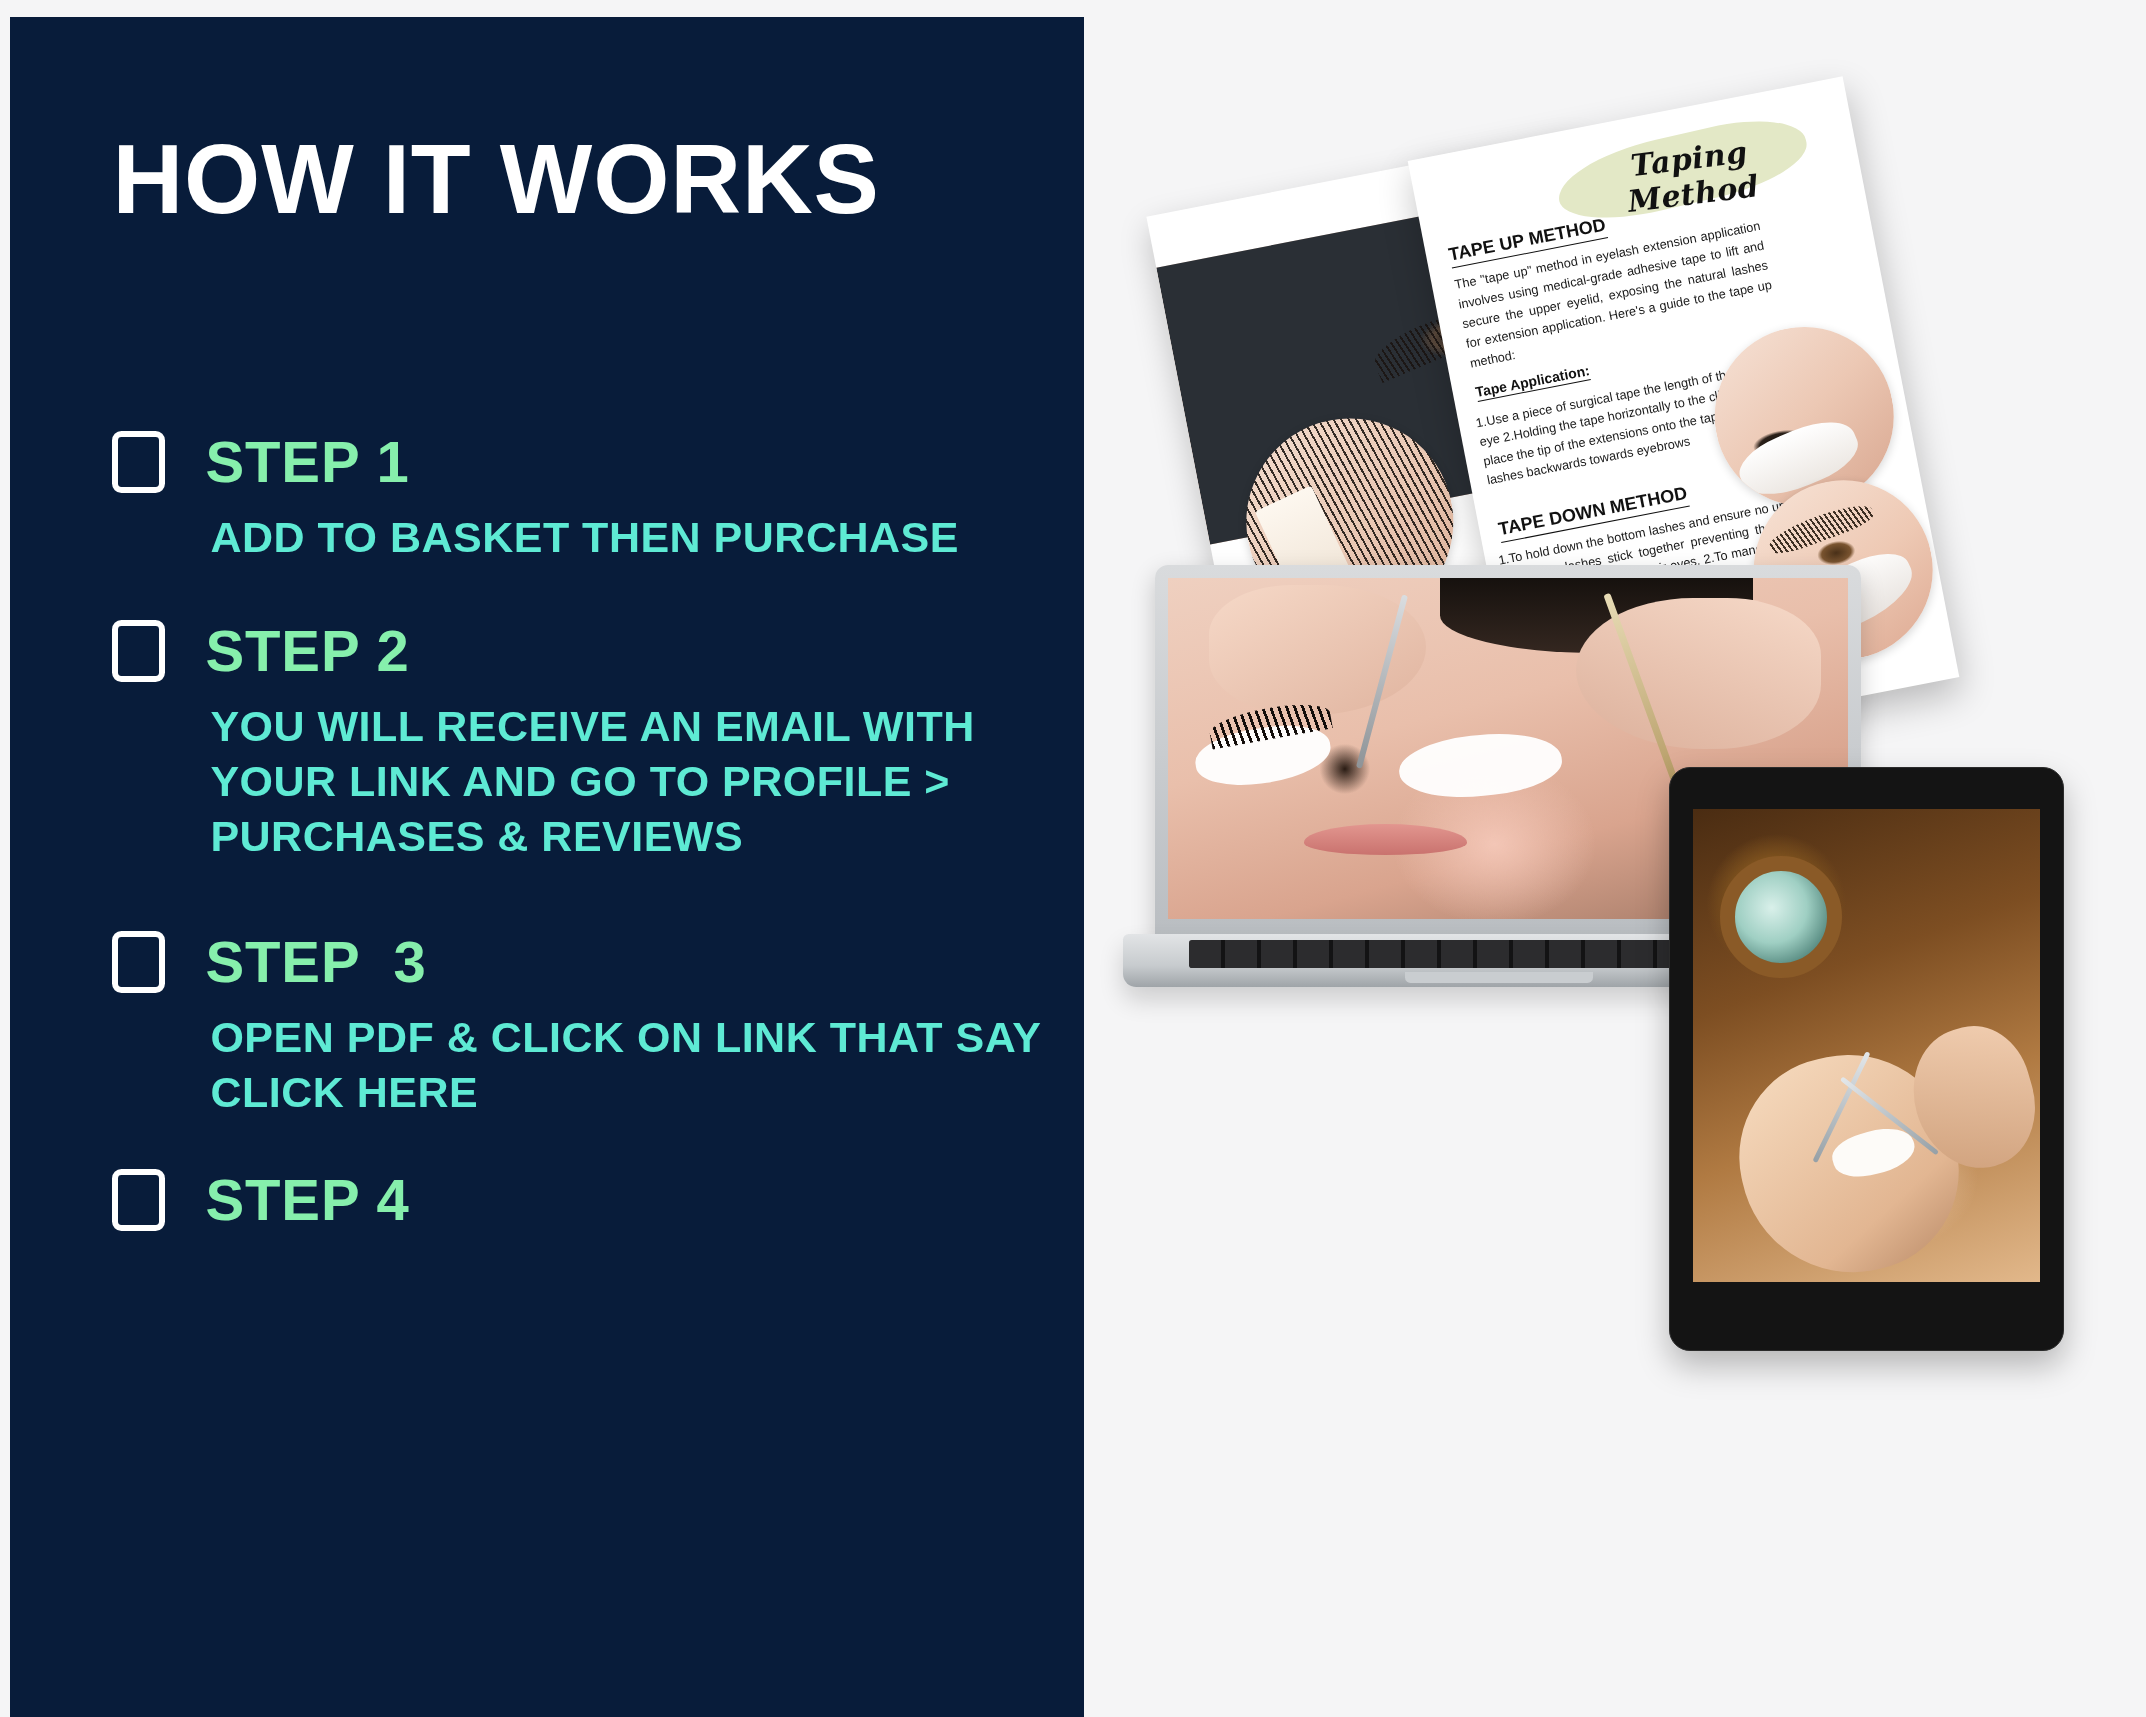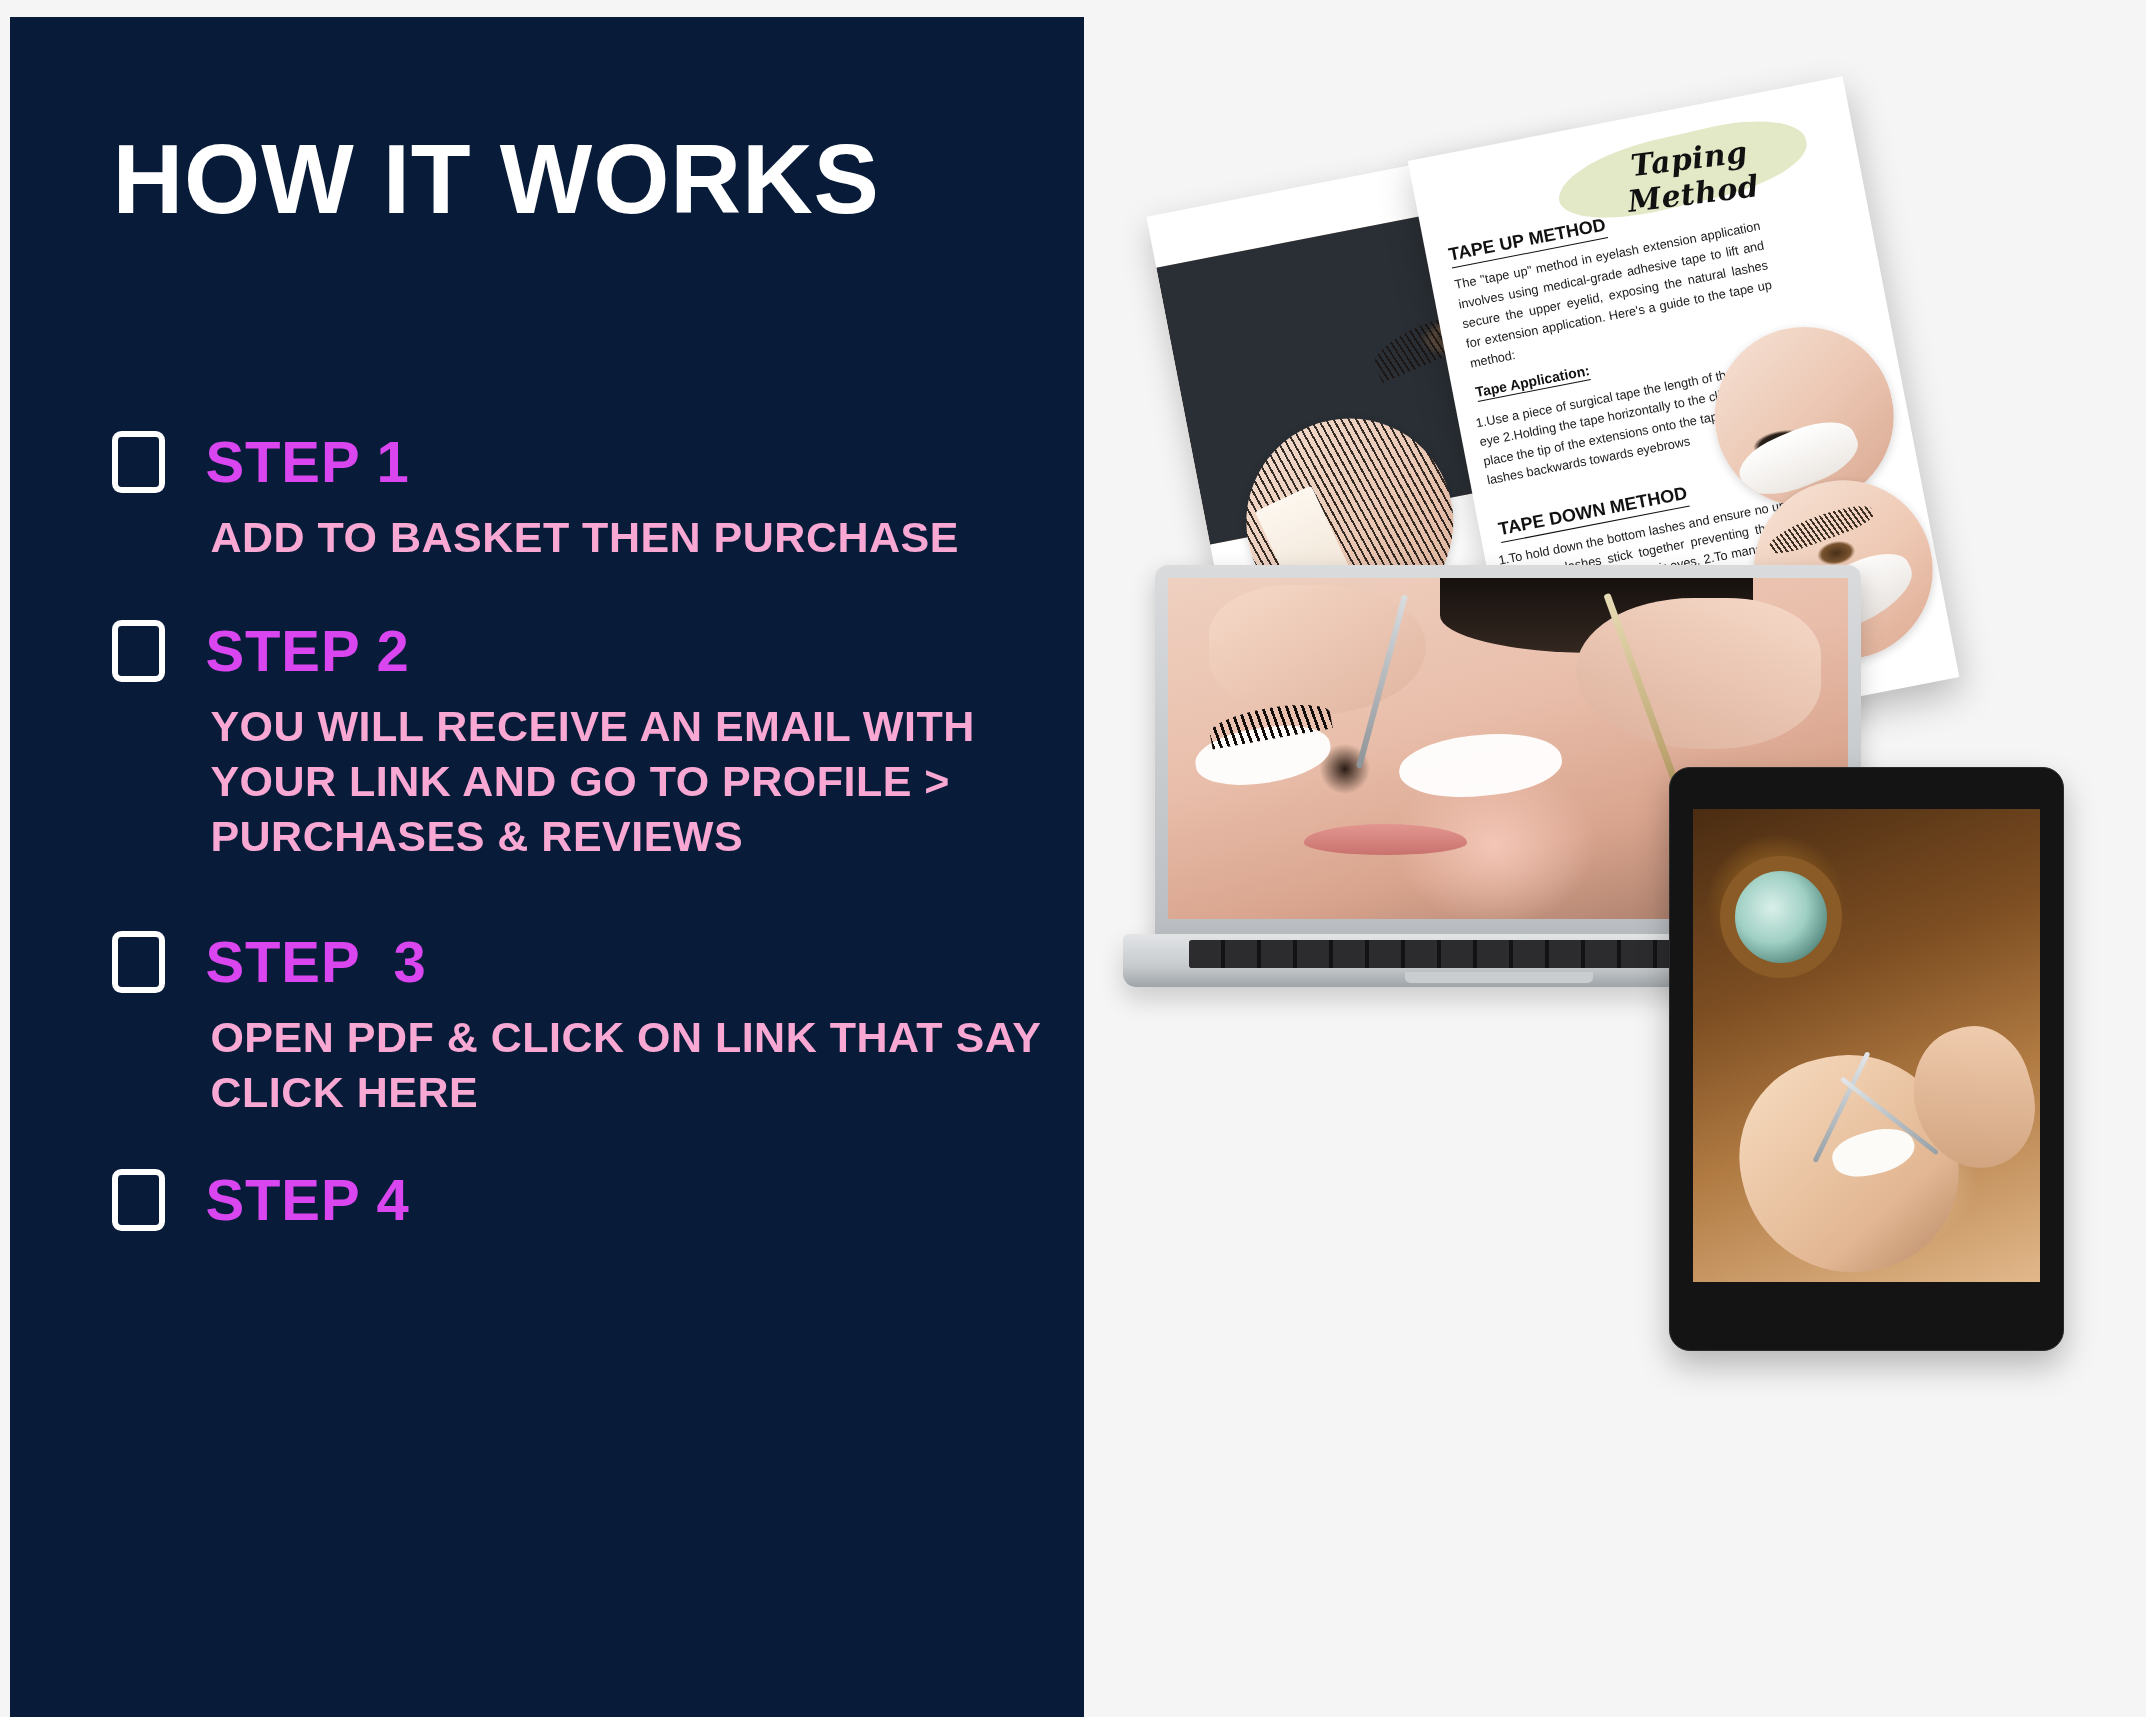--- a/index.html
+++ b/index.html
@@ -44,29 +44,29 @@
     margin-bottom:17px;
   }
   .checkbox{
     width:53px;height:62px;
     border:6.6px solid #ffffff;
     border-radius:9.4px;
     box-sizing:border-box;
     flex:0 0 auto;
   }
   .step-label{
-    color:#d946ef;
+    color:#86efac;
     font-size:58px;
     font-weight:bold;
     letter-spacing:0.9px;
     white-space:pre;
     line-height:1;
   }
   .step-desc{
-    color:#f9a8d4;
+    color:#5eead4;
     font-size:43px;
     font-weight:bold;
     letter-spacing:0.5px;
     line-height:1.28;
     margin-left:98px;
     max-width:847px;
   }
   .sb1{margin-bottom:55px;}
   .sb2{margin-bottom:67px;}
   .sb3{margin-bottom:49px;}

